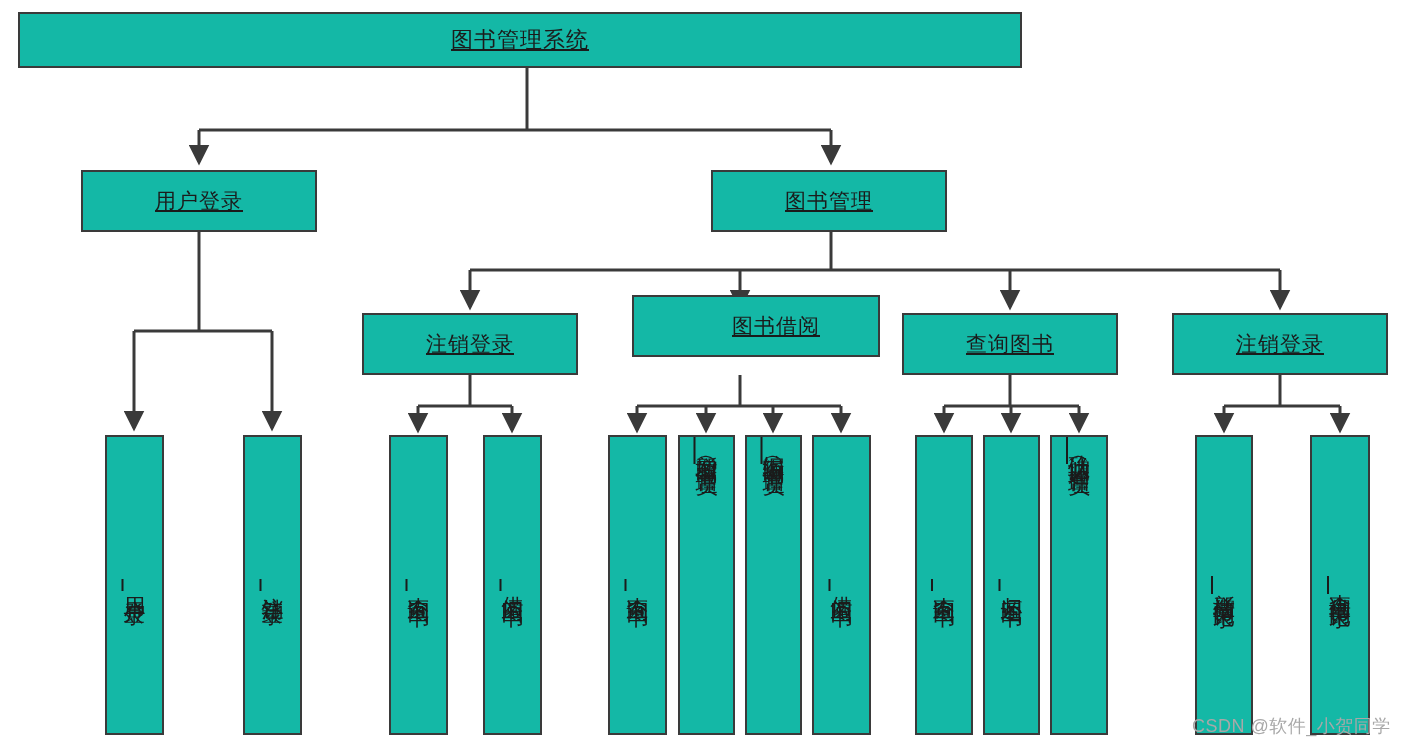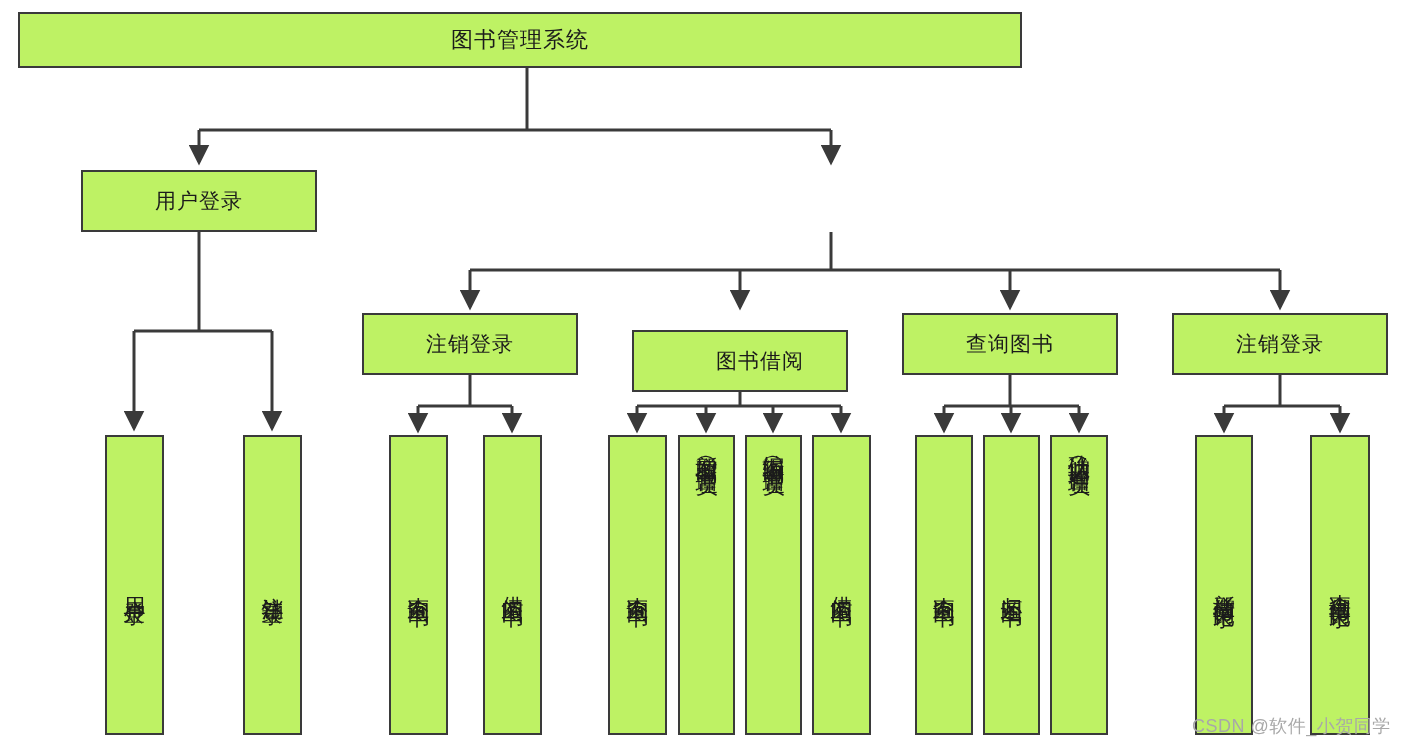--- a/index.html
+++ b/index.html
@@ -21,27 +21,28 @@
     position: absolute;
     left: 0;
     top: 0;
     width: 1405px;
     height: 747px;
     pointer-events: none;
   }
   .node {
     position: absolute;
     box-sizing: border-box;
-    background: #bef264;
+    background: #14b8a6;
     border: 2px solid #3a3a3a;
     display: flex;
     align-items: center;
     justify-content: center;
     color: #1b1b1b;
     z-index: 2;
+    text-decoration: underline;
   }
   .node.h-node {
     font-size: 21px;
     letter-spacing: 1px;
     line-height: 1.1;
   }
   .node.root {
     font-size: 22px;
   }
   .node.v-node {
@@ -122,23 +123,24 @@
       <path d="M 1280 375 L 1280 406"></path>
       <path d="M 1224 406 L 1340 406"></path>
       <path d="M 1224 406 L 1224 430" marker-end="url(#arrow)"></path>
       <path d="M 1340 406 L 1340 430" marker-end="url(#arrow)"></path>
     </g>
   </svg>
 
   <div class="node root h-node" style="left:18px; top:12px; width:1004px; height:56px;">图书管理系统</div>
 
   <div class="node h-node" style="left:81px; top:170px; width:236px; height:62px;">用户登录</div>
+  <div class="node h-node" style="left:711px; top:170px; width:236px; height:62px;">图书管理</div>
 
   <div class="node h-node" style="left:362px; top:313px; width:216px; height:62px;">注销登录</div>
-  <div class="node h-node" style="left:632px; top:330px; width:216px; height:62px;padding-left:40px;">图书借阅</div>
+  <div class="node h-node" style="left:632px; top:295px; width:248px; height:62px;padding-left:40px;">图书借阅</div>
   <div class="node h-node" style="left:902px; top:313px; width:216px; height:62px;">查询图书</div>
   <div class="node h-node" style="left:1172px; top:313px; width:216px; height:62px;">注销登录</div>
 
   <div class="node v-node center-v" style="left:105px; top:435px; width:59px; height:300px;">
     <span class="v-text">用户登录</span>
   </div>
   <div class="node v-node center-v" style="left:243px; top:435px; width:59px; height:300px;">
     <span class="v-text">注销登录</span>
   </div>
 

